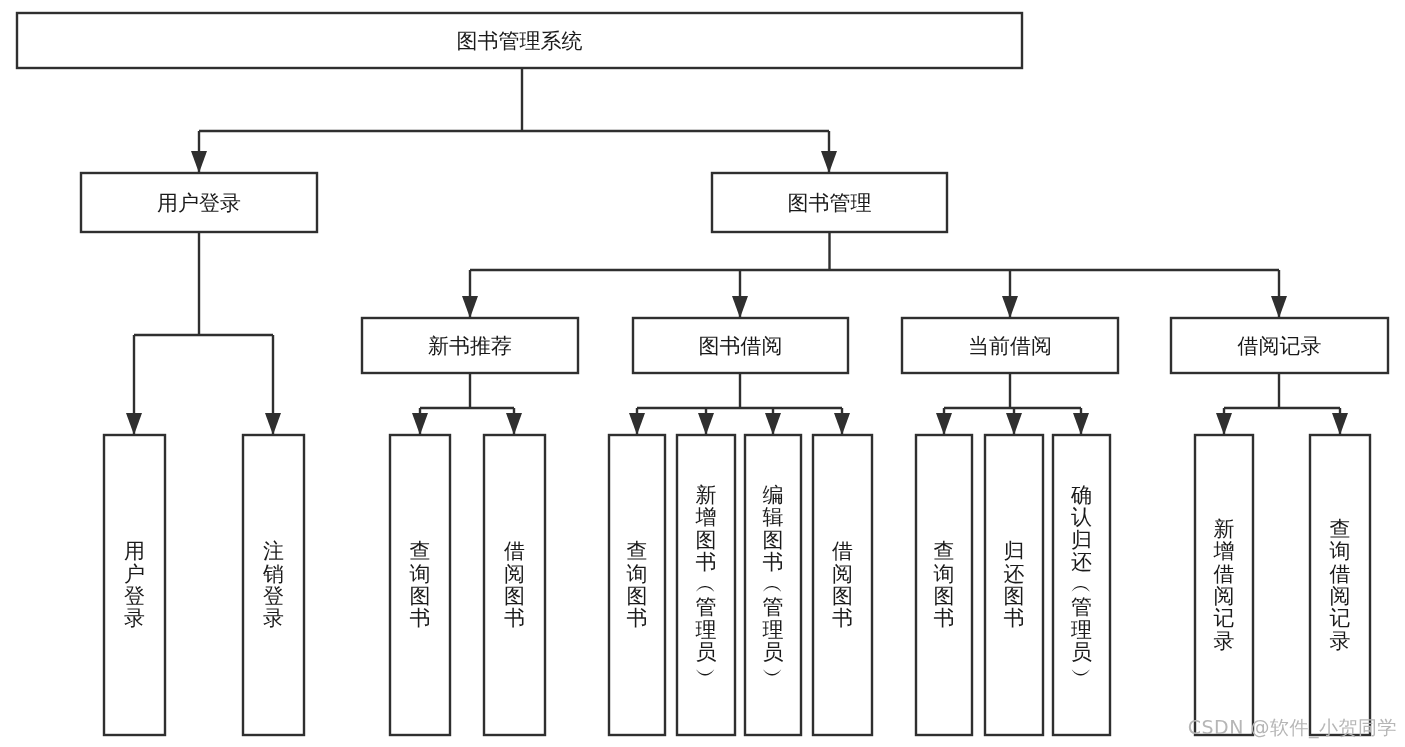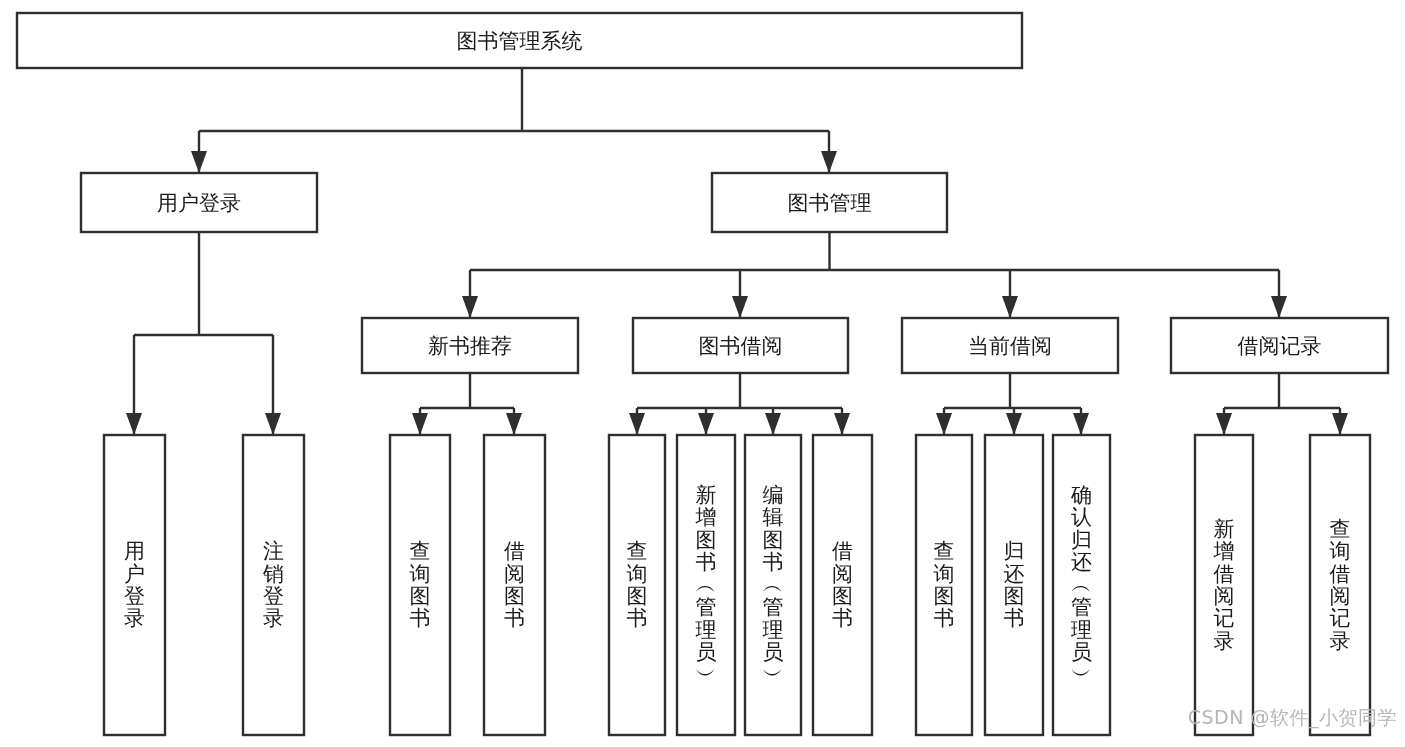--- a/index.html
+++ b/index.html
@@ -61,21 +61,21 @@
     color: #1a1a1a;
     pointer-events: none;
     text-align: center;
   }
   .vchar {
     display: block;
   }
   .watermark {
     position: absolute;
     right: 8px;
-    bottom: 16px;
+    bottom: 6px;
     font-family: "DejaVu Sans", "Liberation Sans", sans-serif;
     font-size: 19px;
     color: #b6b6b6;
     white-space: nowrap;
     letter-spacing: 0.5px;
   }
 </style>
 </head>
 <body>
 

